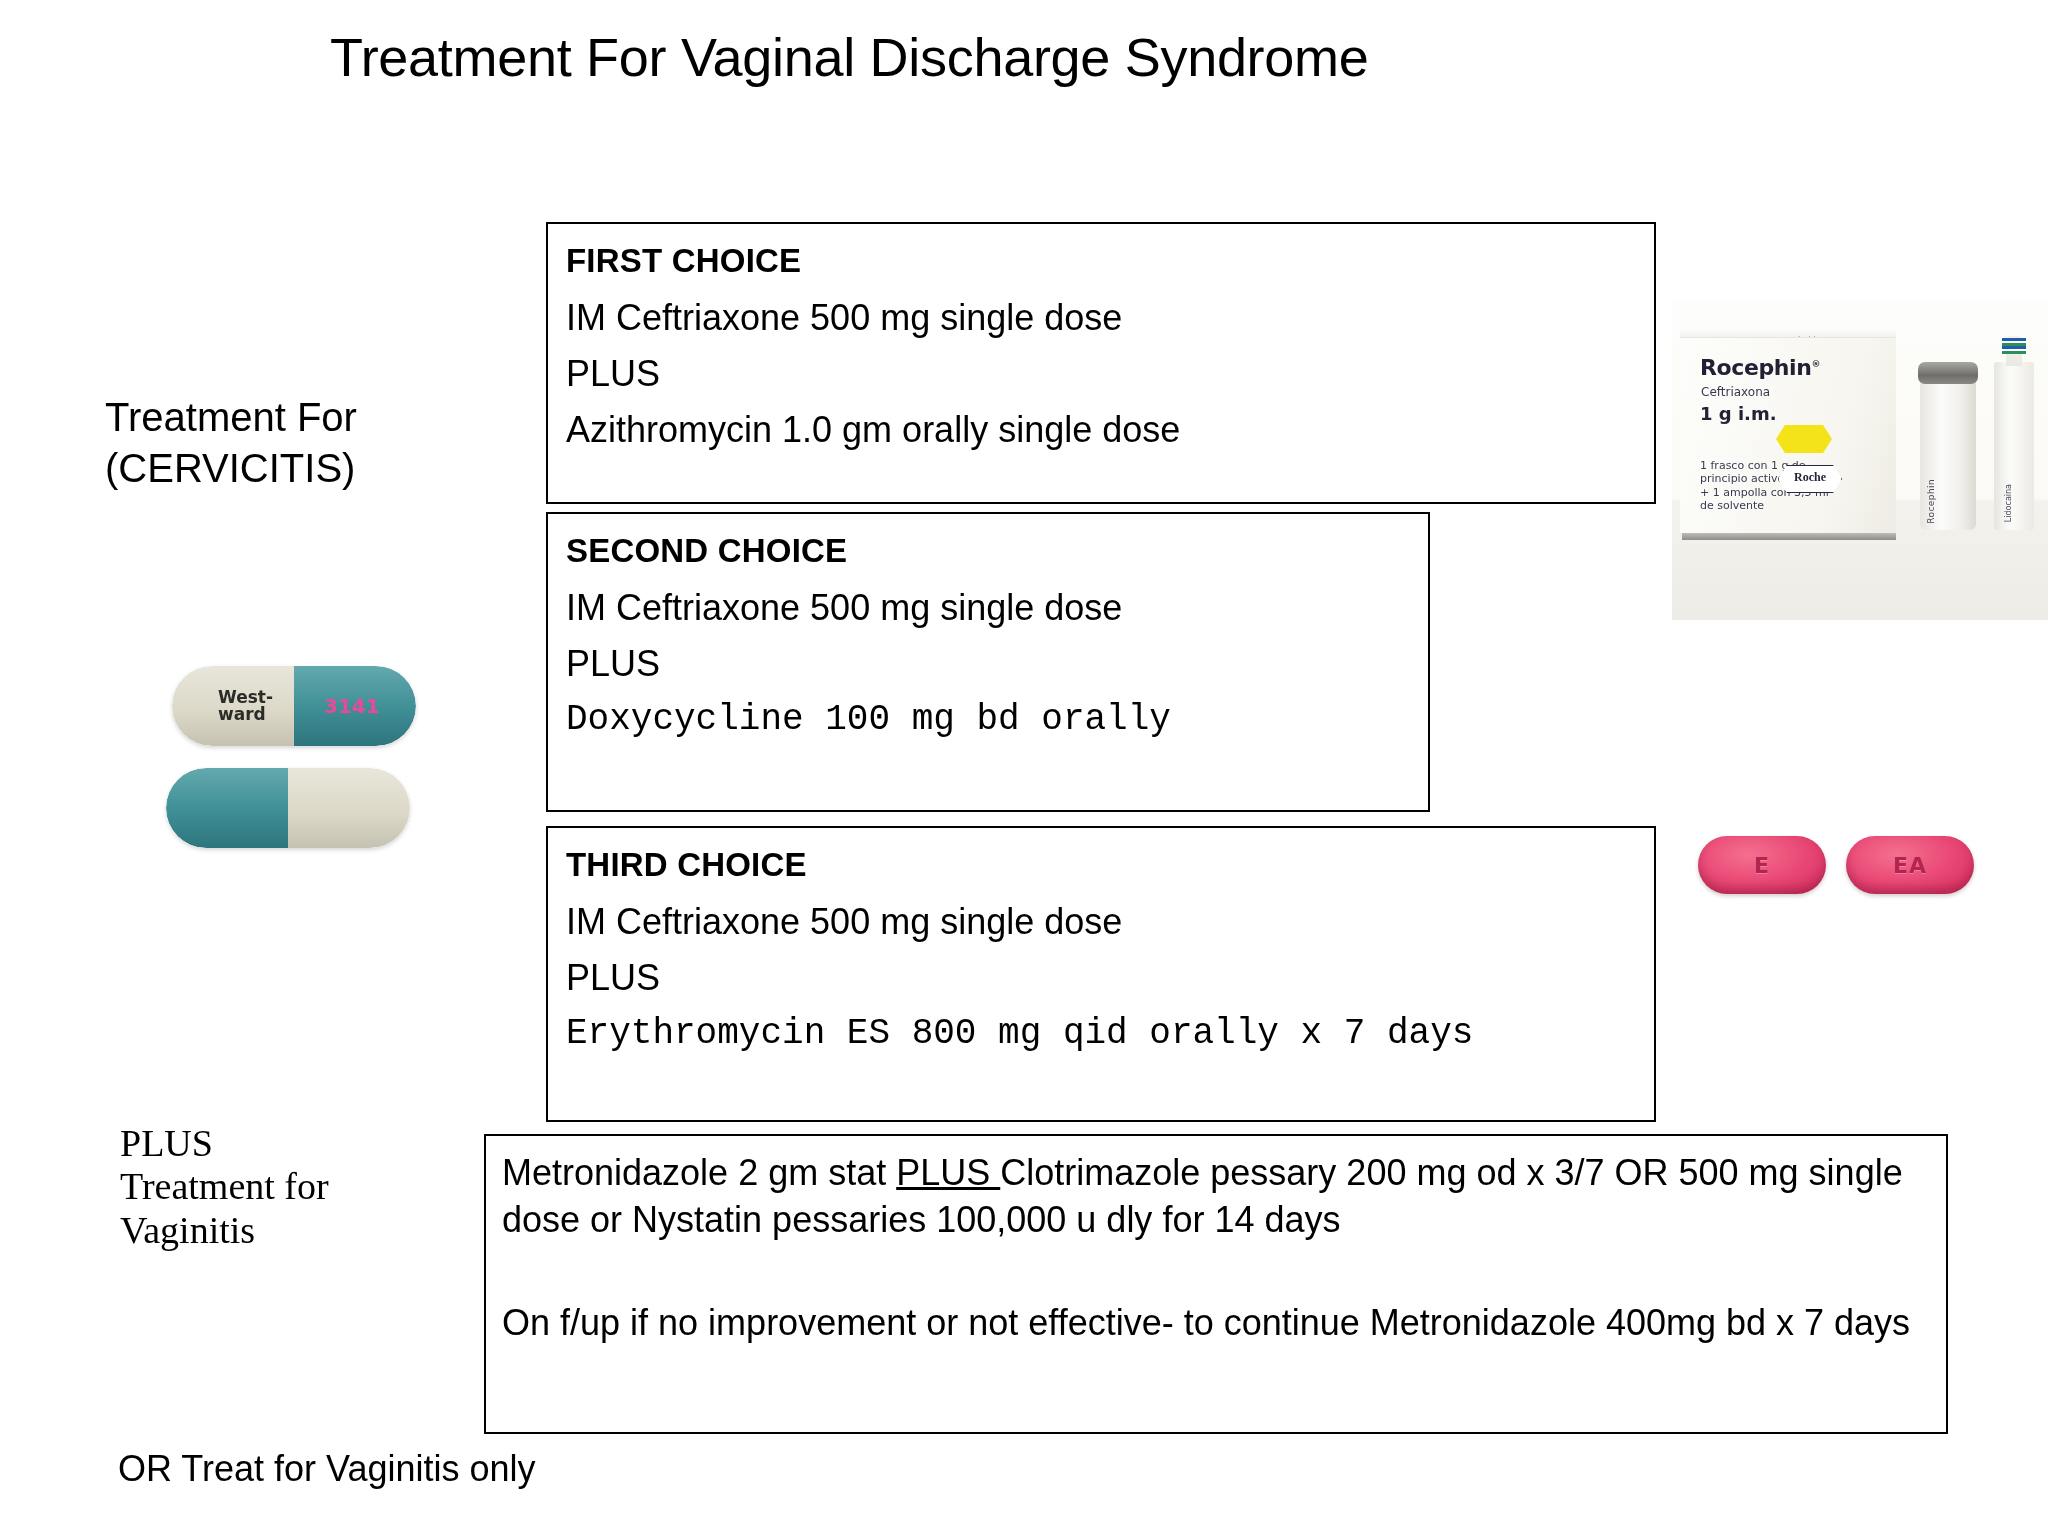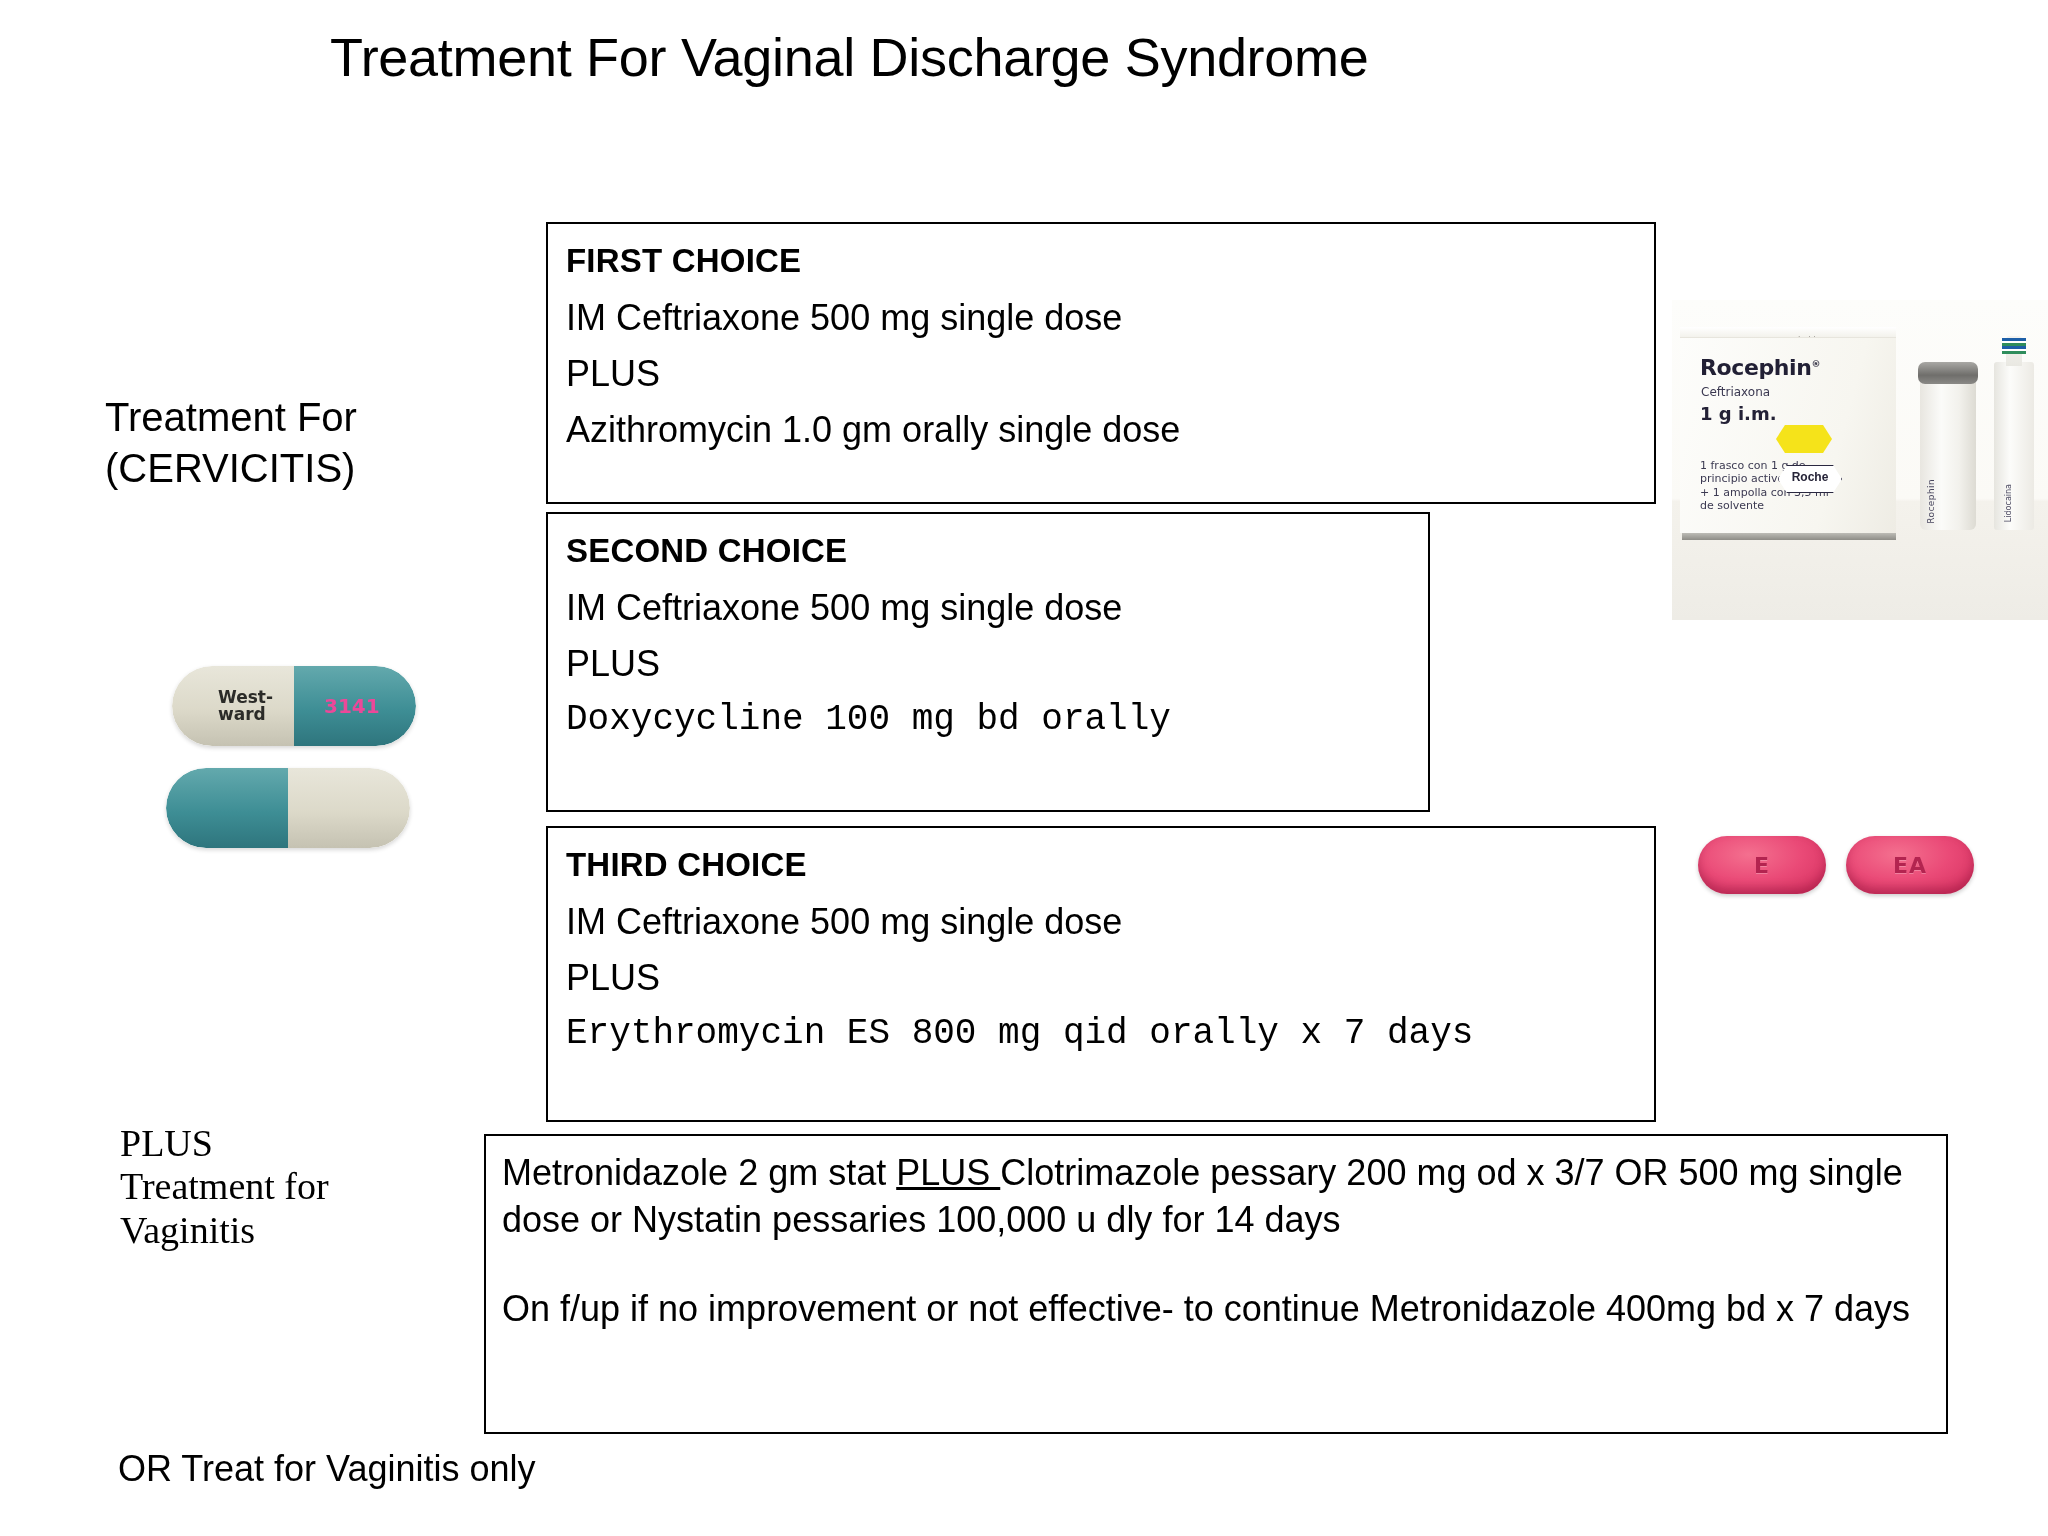--- a/index.html
+++ b/index.html
@@ -105,21 +105,21 @@
     background: #fff;
     box-sizing: border-box;
     padding: 14px 16px 10px 16px;
   }
   #box-vaginitis p {
     font-family: "Liberation Sans", sans-serif;
     font-size: 36px;
     line-height: 1.30;
     margin: 0;
   }
-  #box-vaginitis p.second { margin-top: 42px; }
+  #box-vaginitis p.second { margin-top: 56px; }
   #box-vaginitis .u { text-decoration: underline; }
 
   
   #rocephin-photo {
     position: absolute;
     left: 1672px;
     top: 300px;
     width: 376px;
     height: 320px;
     background: #ffffff;
@@ -207,21 +207,21 @@
     left: 98px; top: 128px;
     width: 62px; height: 26px;
     border: 1.5px solid #2a2840;
     clip-path: polygon(14% 0,86% 0,100% 50%,86% 100%,14% 100%,0 50%);
     background: #fff;
   }
   .rx-roche span {
     position: absolute;
     left: 0; right: 0; top: 4px;
     text-align: center;
-    font-family: Liberation Sans, sans-serif;
+    font-family: Liberation Serif, serif;
     font-size: 12px;
     font-weight: bold;
     color: #262438;
   }
   .vial {
     position: absolute;
     left: 248px; top: 78px;
     width: 56px; height: 152px;
     background: linear-gradient(90deg,#e8e6e0,#fbfbf9 38%,#f2f1ec 70%,#dddbd3);
     border-radius: 4px 4px 6px 6px;

